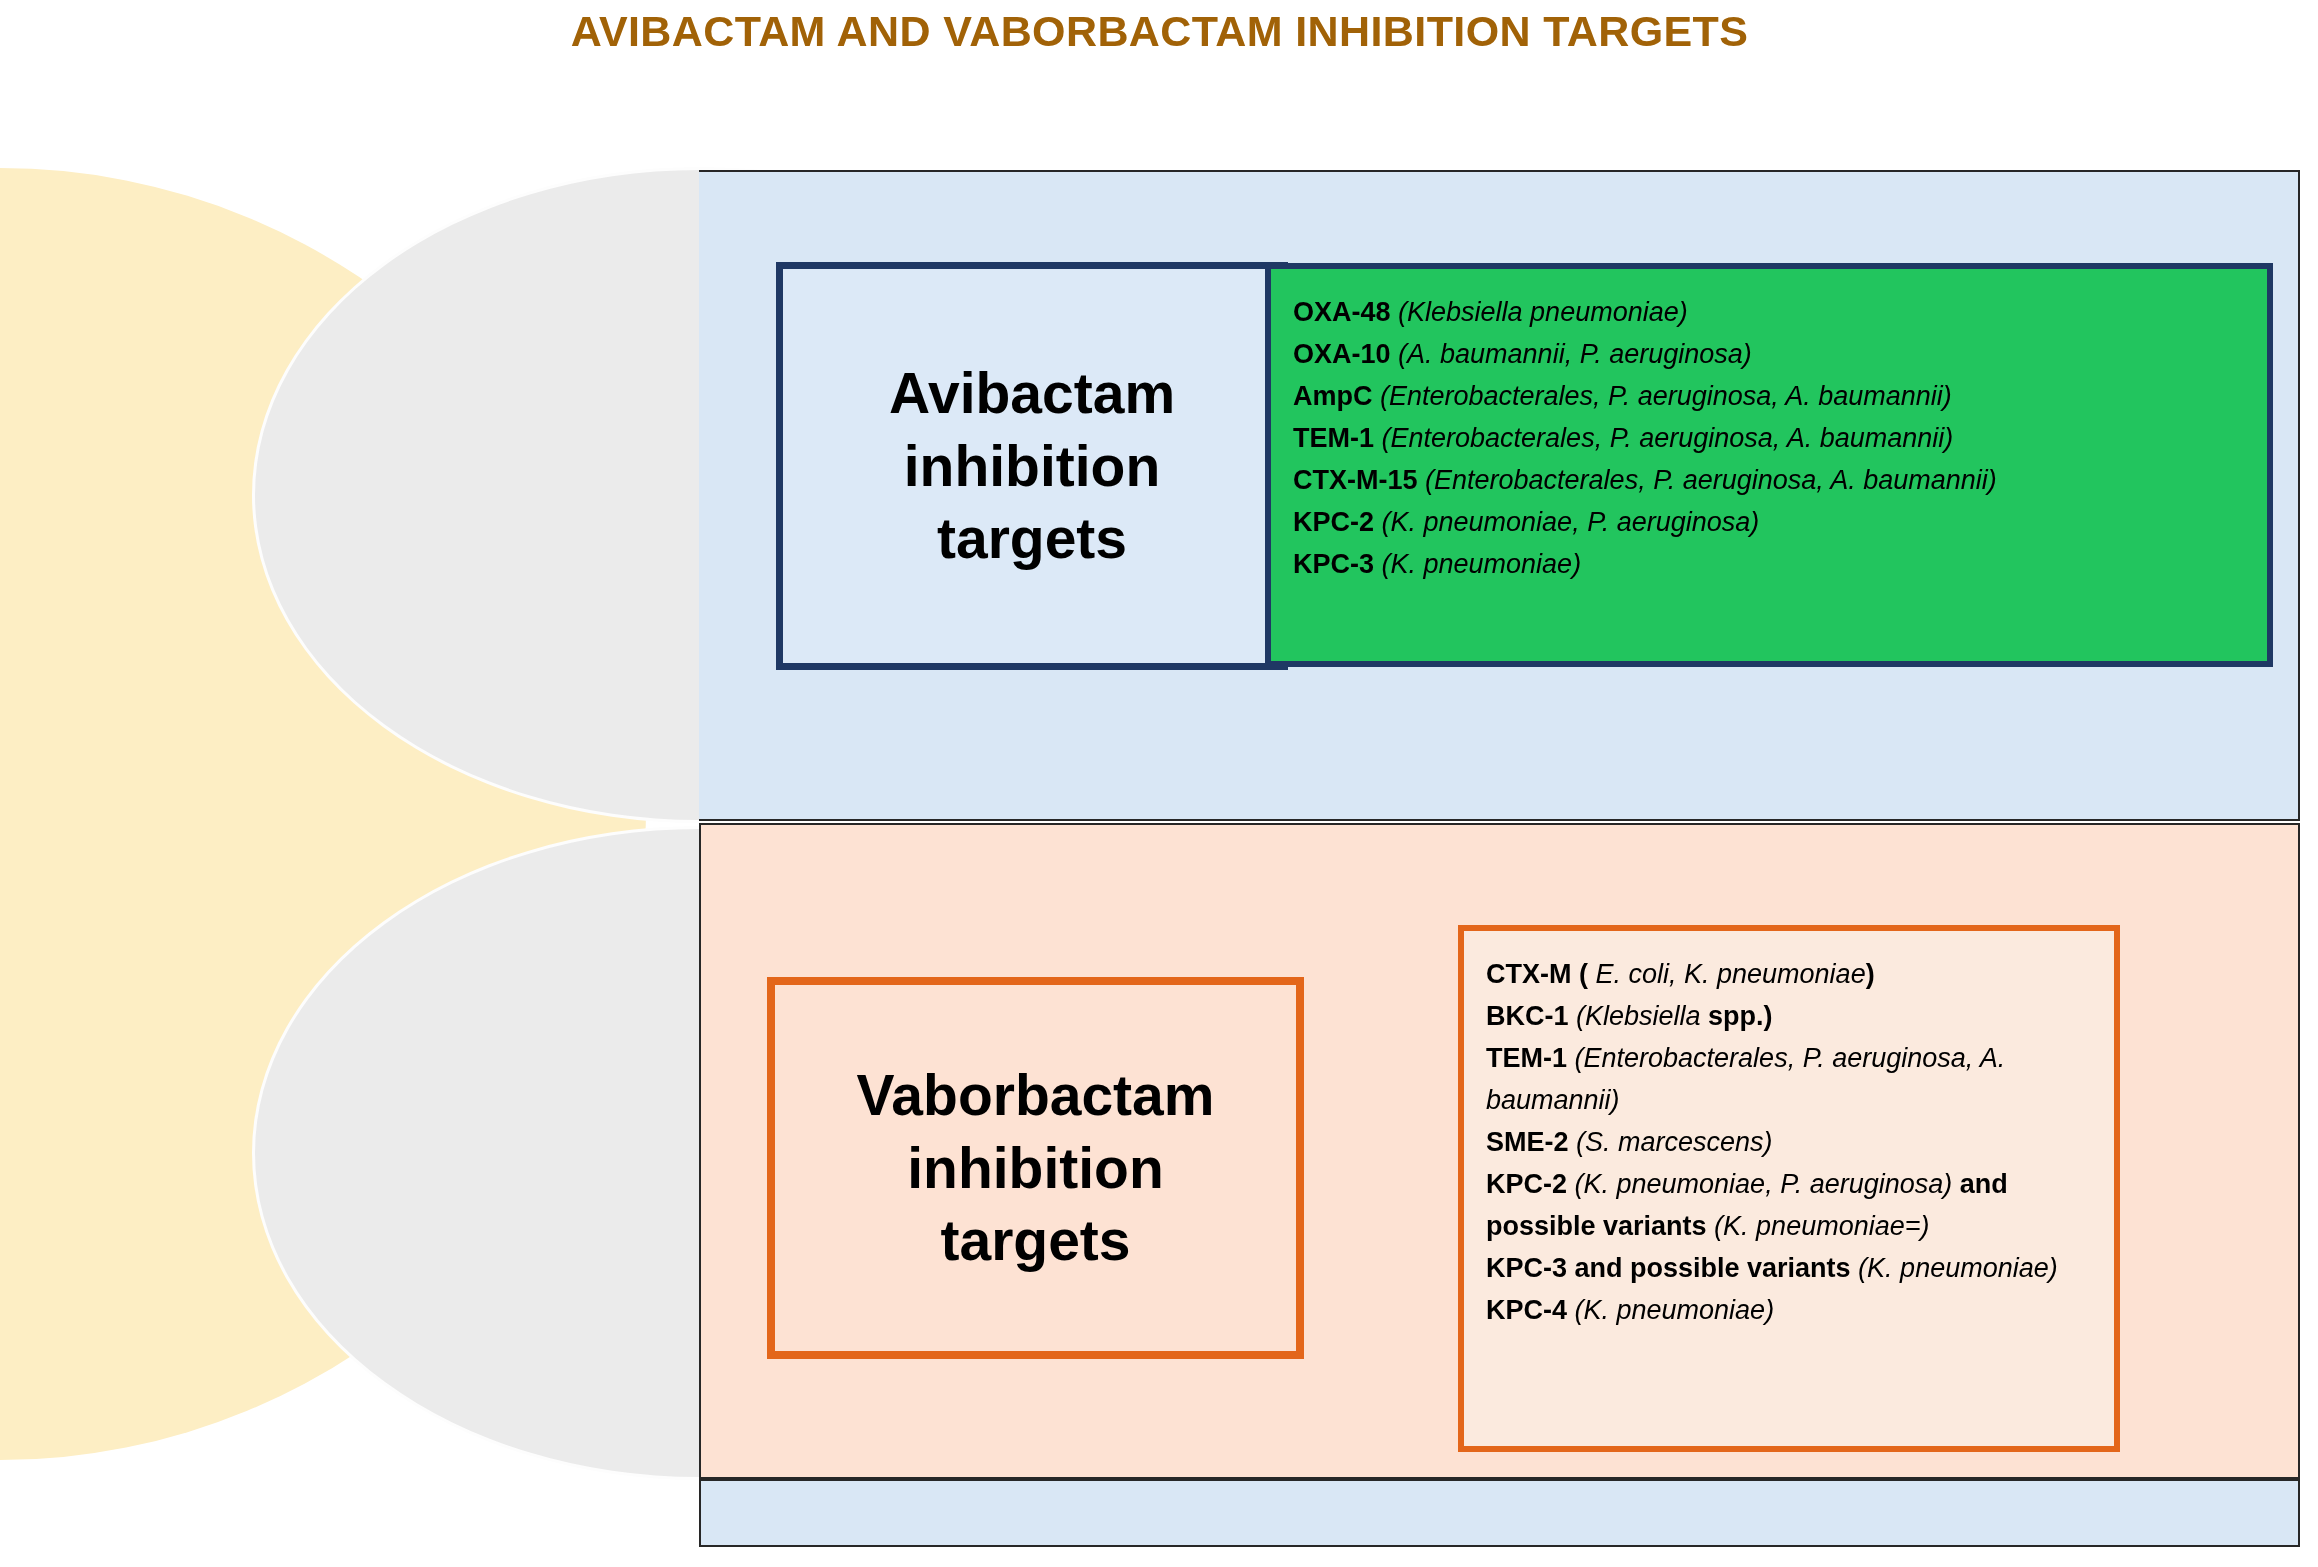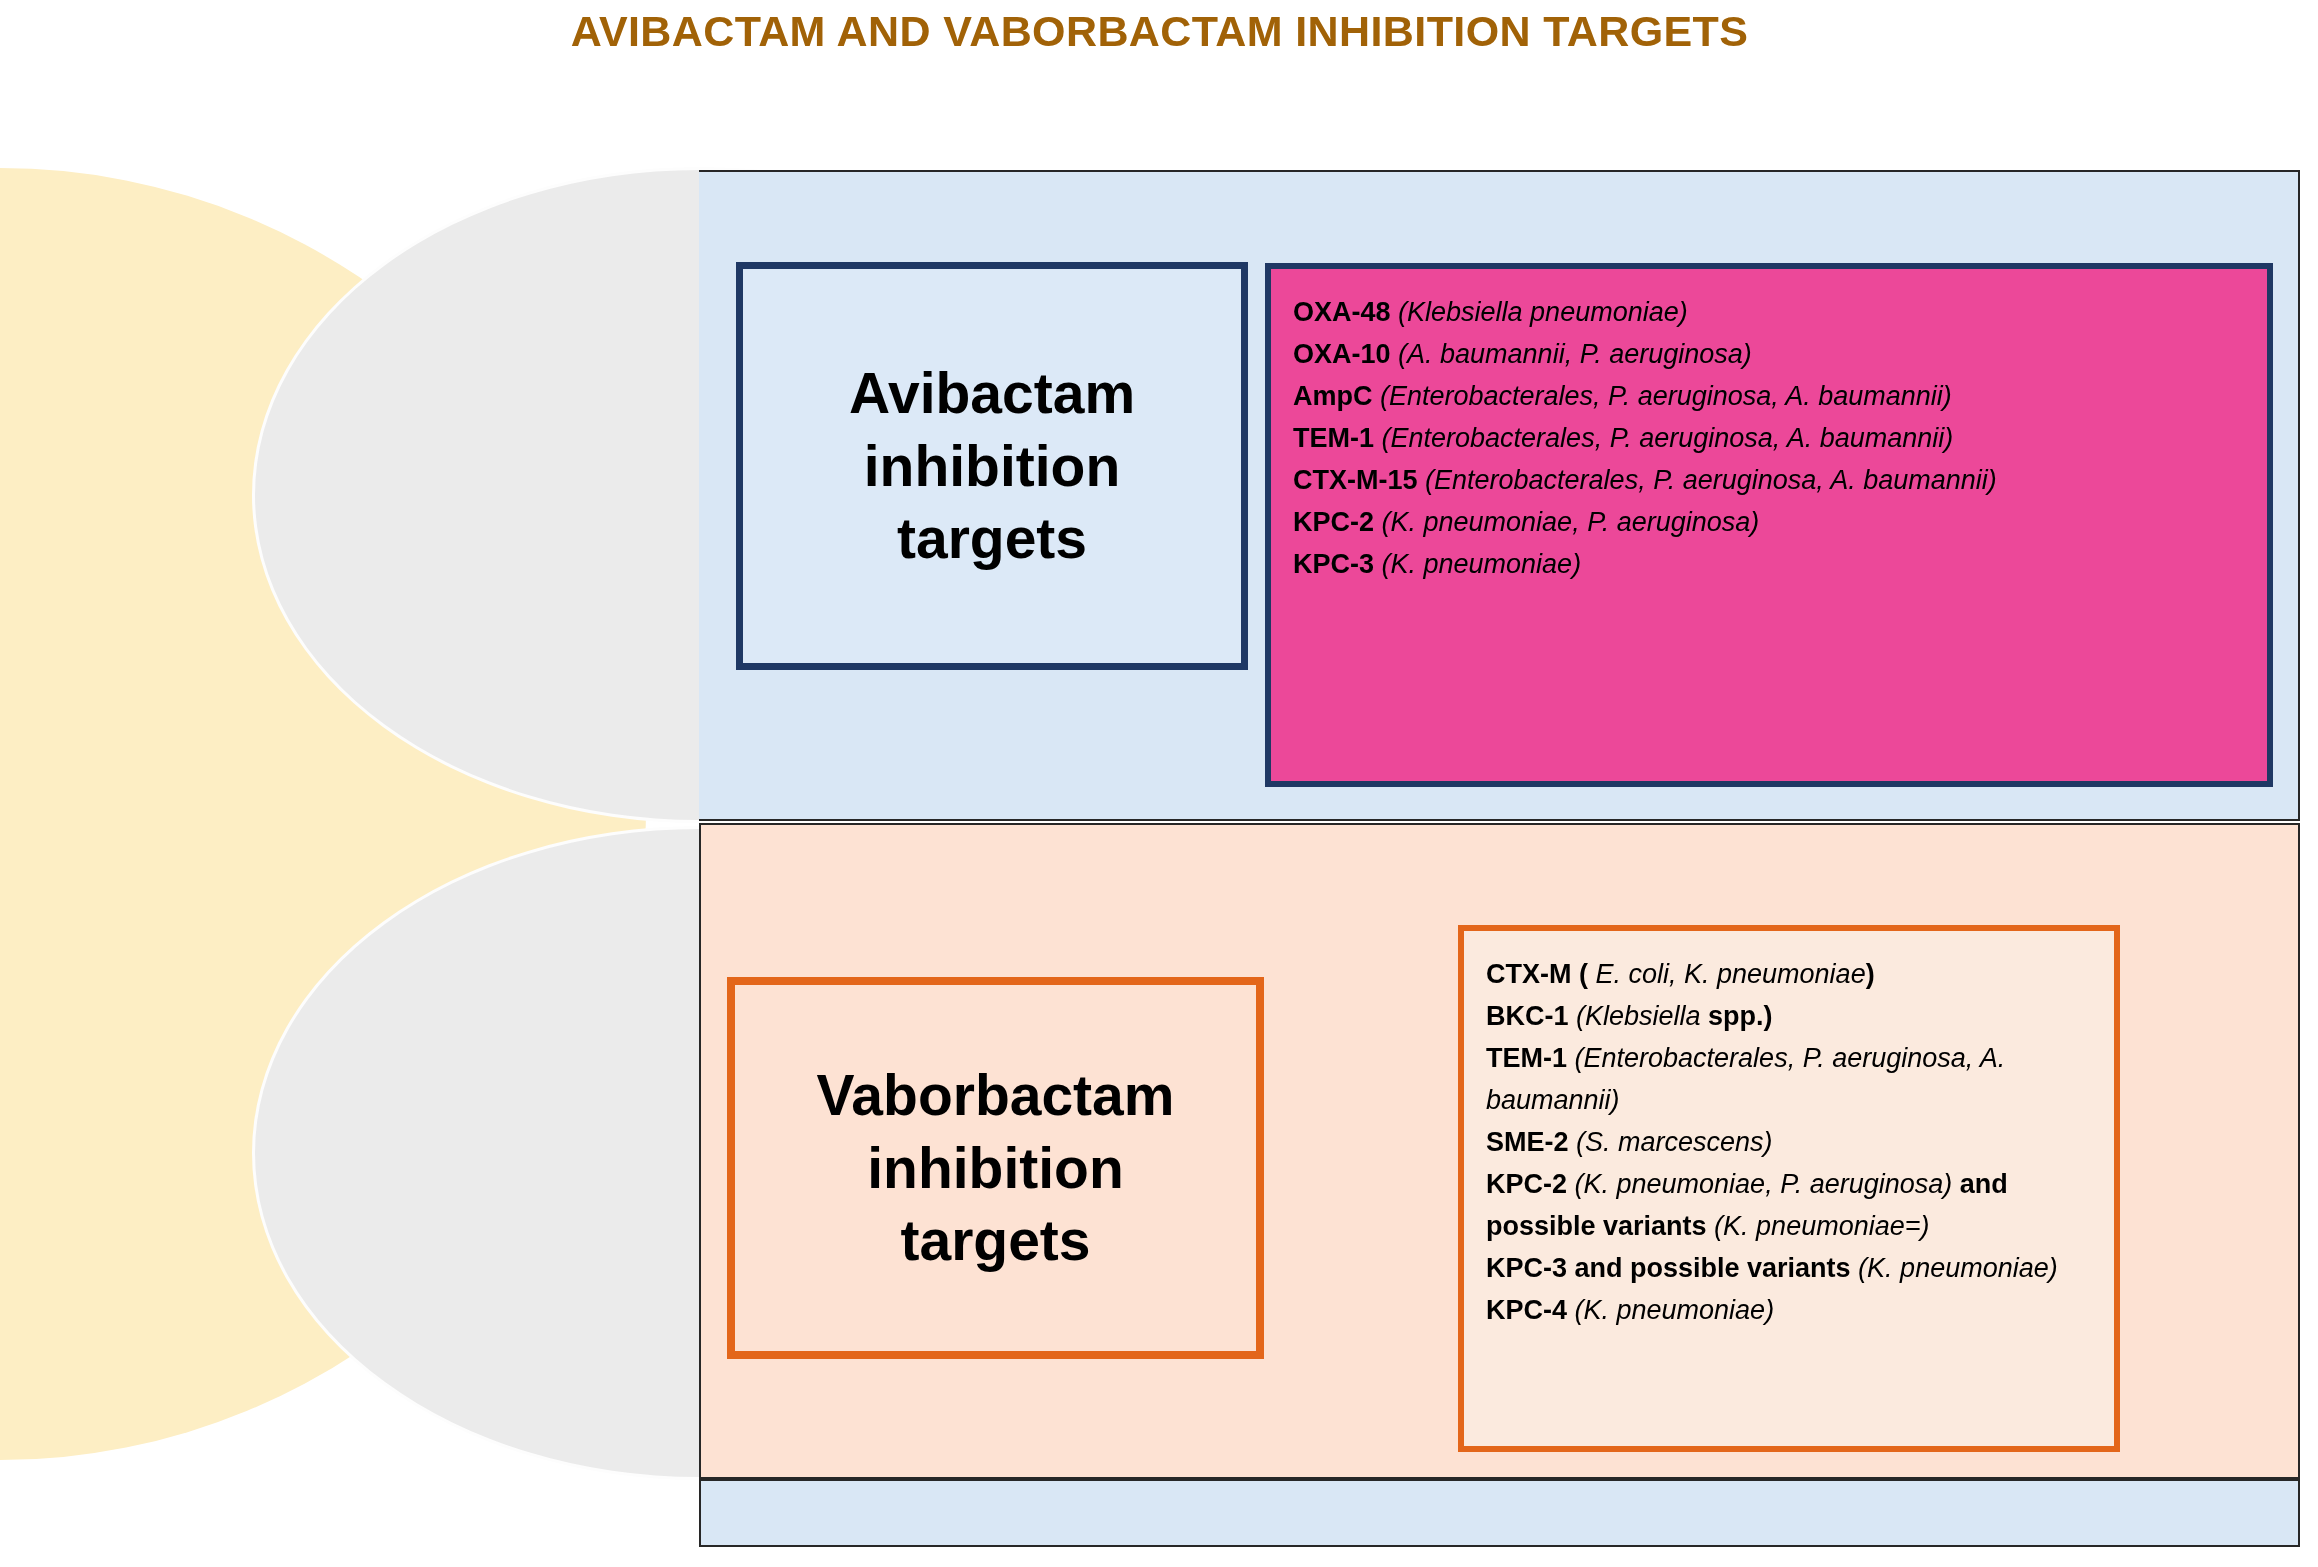--- a/index.html
+++ b/index.html
@@ -100,20 +100,21 @@
     position: absolute;
     box-sizing: border-box;
     display: flex;
     flex-direction: column;
     align-items: center;
     justify-content: center;
     text-align: right;
     font-weight: bold;
     color: #000000;
     line-height: 1.28;
+    margin-left: 40px;
   }
   .label-avibactam {
     left: 736px;
     top: 262px;
     width: 512px;
     height: 408px;
     background: #dce9f7;
     border: 7.6px solid #1f3864;
     font-size: 57px;
   }
@@ -130,22 +131,22 @@
   
   .list-box {
     position: absolute;
     box-sizing: border-box;
     padding: 22px 18.7px 17px 22px;
   }
   .list-blue {
     left: 1265px;
     top: 263px;
     width: 1008px;
-    height: 524px;
-    background: #ec4899;
+    height: 404px;
+    background: #22c55e;
     border: 6.8px solid #1f3864;
   }
   .list-orange {
     left: 1458px;
     top: 925px;
     width: 662px;
     height: 527px;
     background: #fbeade;
     border: 6.8px solid #e3661a;
   }

